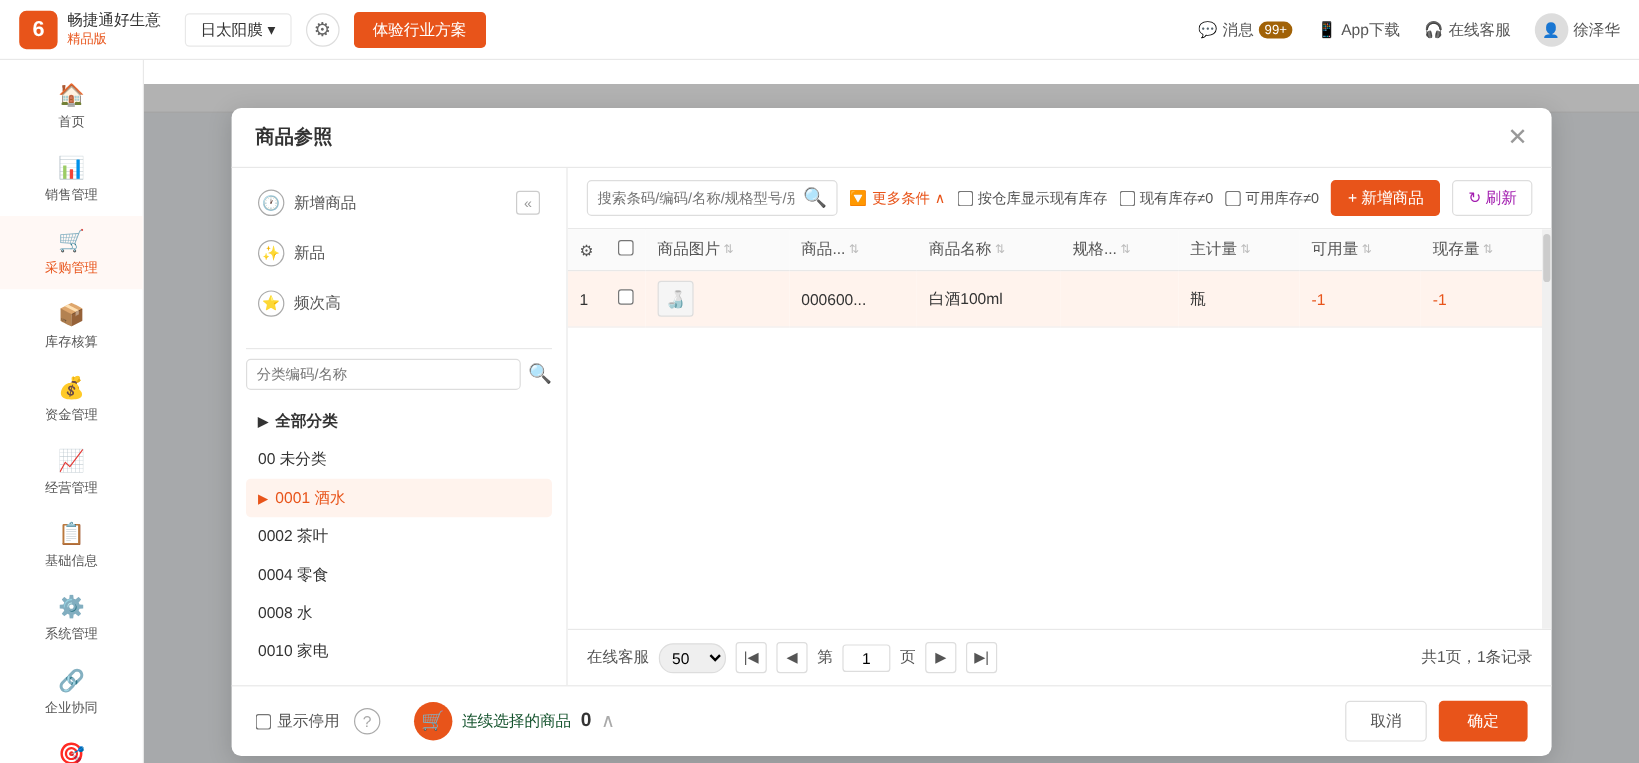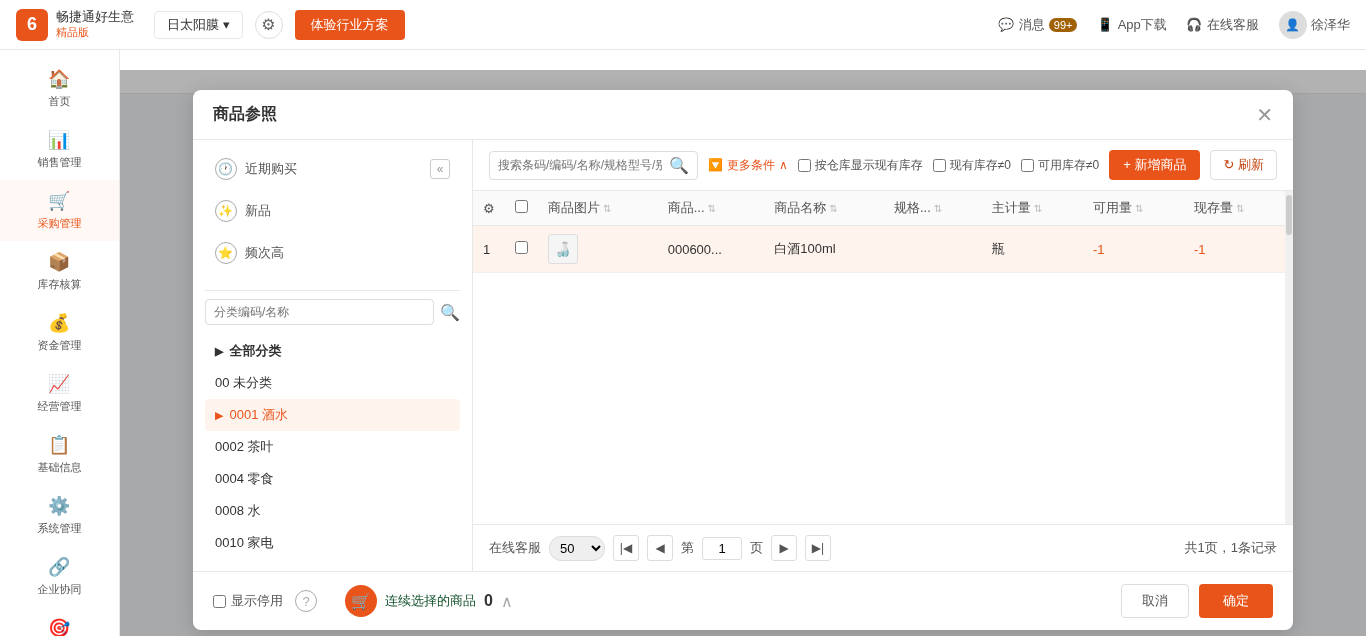--- a/index.html
+++ b/index.html
@@ -339,21 +339,21 @@
       cursor: pointer;
       white-space: nowrap;
       margin-left: auto;
     }
     .refresh-btn {
       border: 1px solid #ddd;
       background: #fff;
       padding: 5px 12px;
       border-radius: 4px;
       font-size: 13px;
-      color: #c2410c;
+      color: #a21caf;
       cursor: pointer;
       white-space: nowrap;
     }
 
     
     .table-container {
       flex: 1;
       overflow-y: auto;
       overflow-x: hidden;
     }
@@ -627,21 +627,21 @@
           <span class="modal-title">商品参照</span>
           <span class="modal-close">✕</span>
         </div>
 
         <div class="modal-body">
 
           <div class="modal-left">
             <div class="quick-btns">
               <div class="quick-btn">
                 <div class="quick-btn-icon">🕐</div>
-                <span>近期购买</span>
+                <span>新增商品</span>
                 <div class="collapse-btn">«</div>
               </div>
               <div class="quick-btn">
                 <div class="quick-btn-icon">✨</div>
                 <span>新品</span>
               </div>
               <div class="quick-btn">
                 <div class="quick-btn-icon">⭐</div>
                 <span>频次高</span>
               </div>

